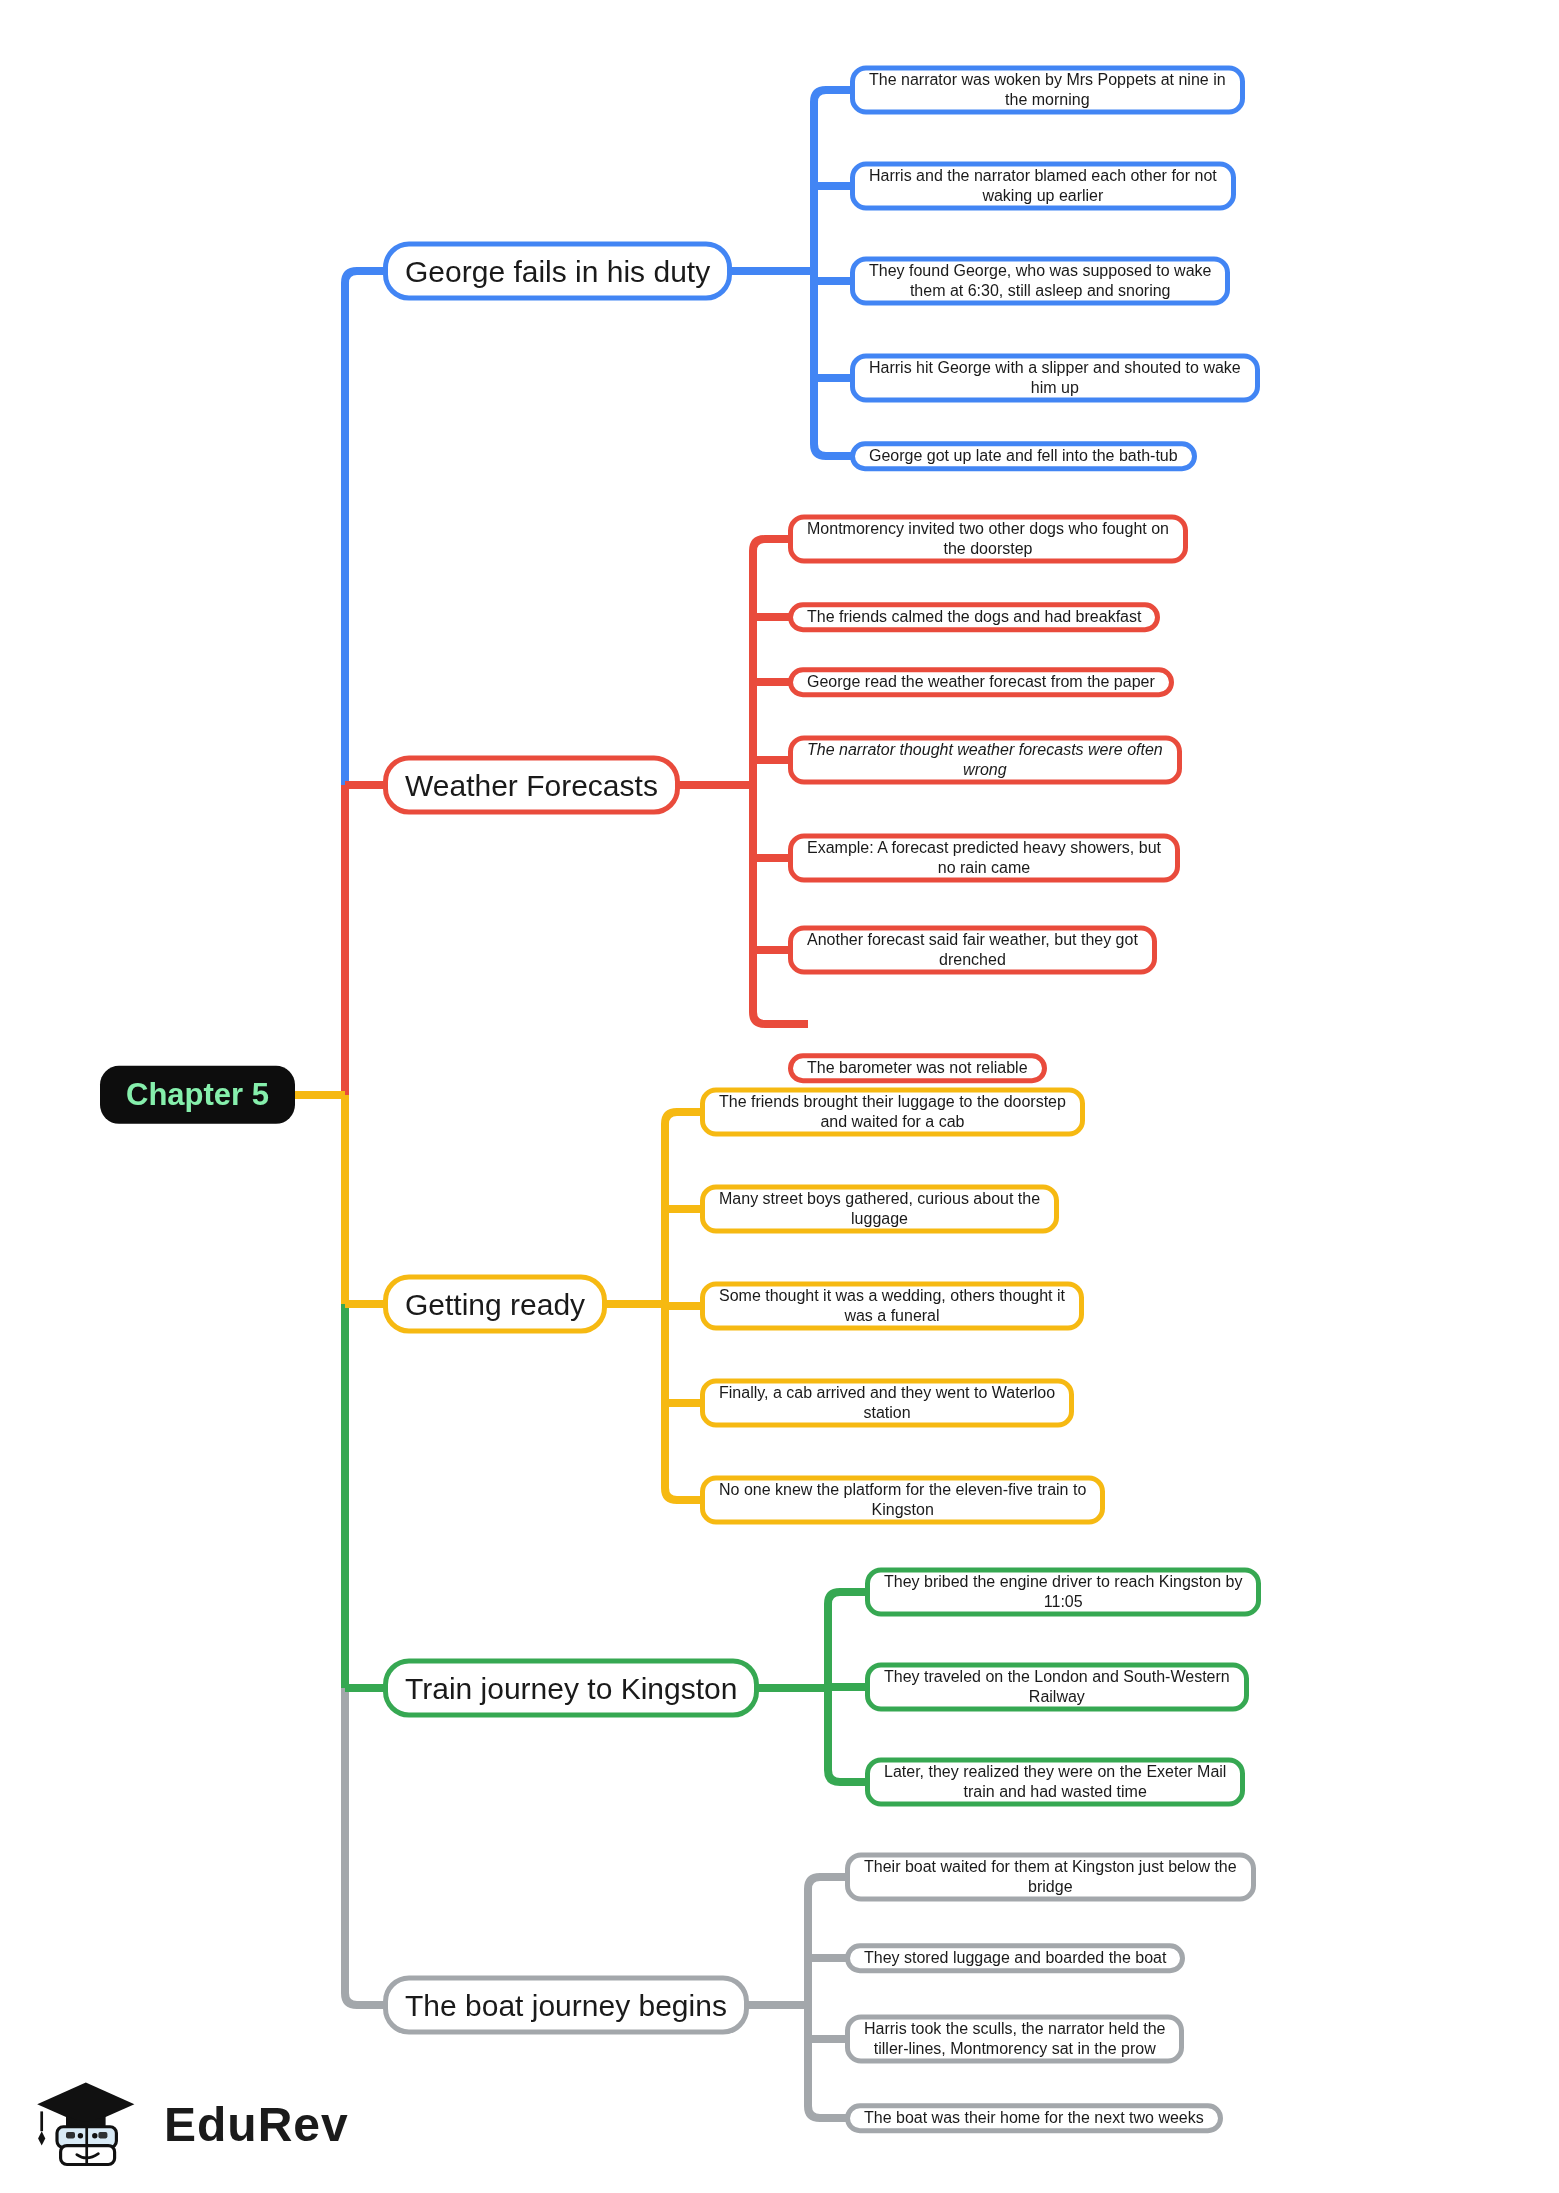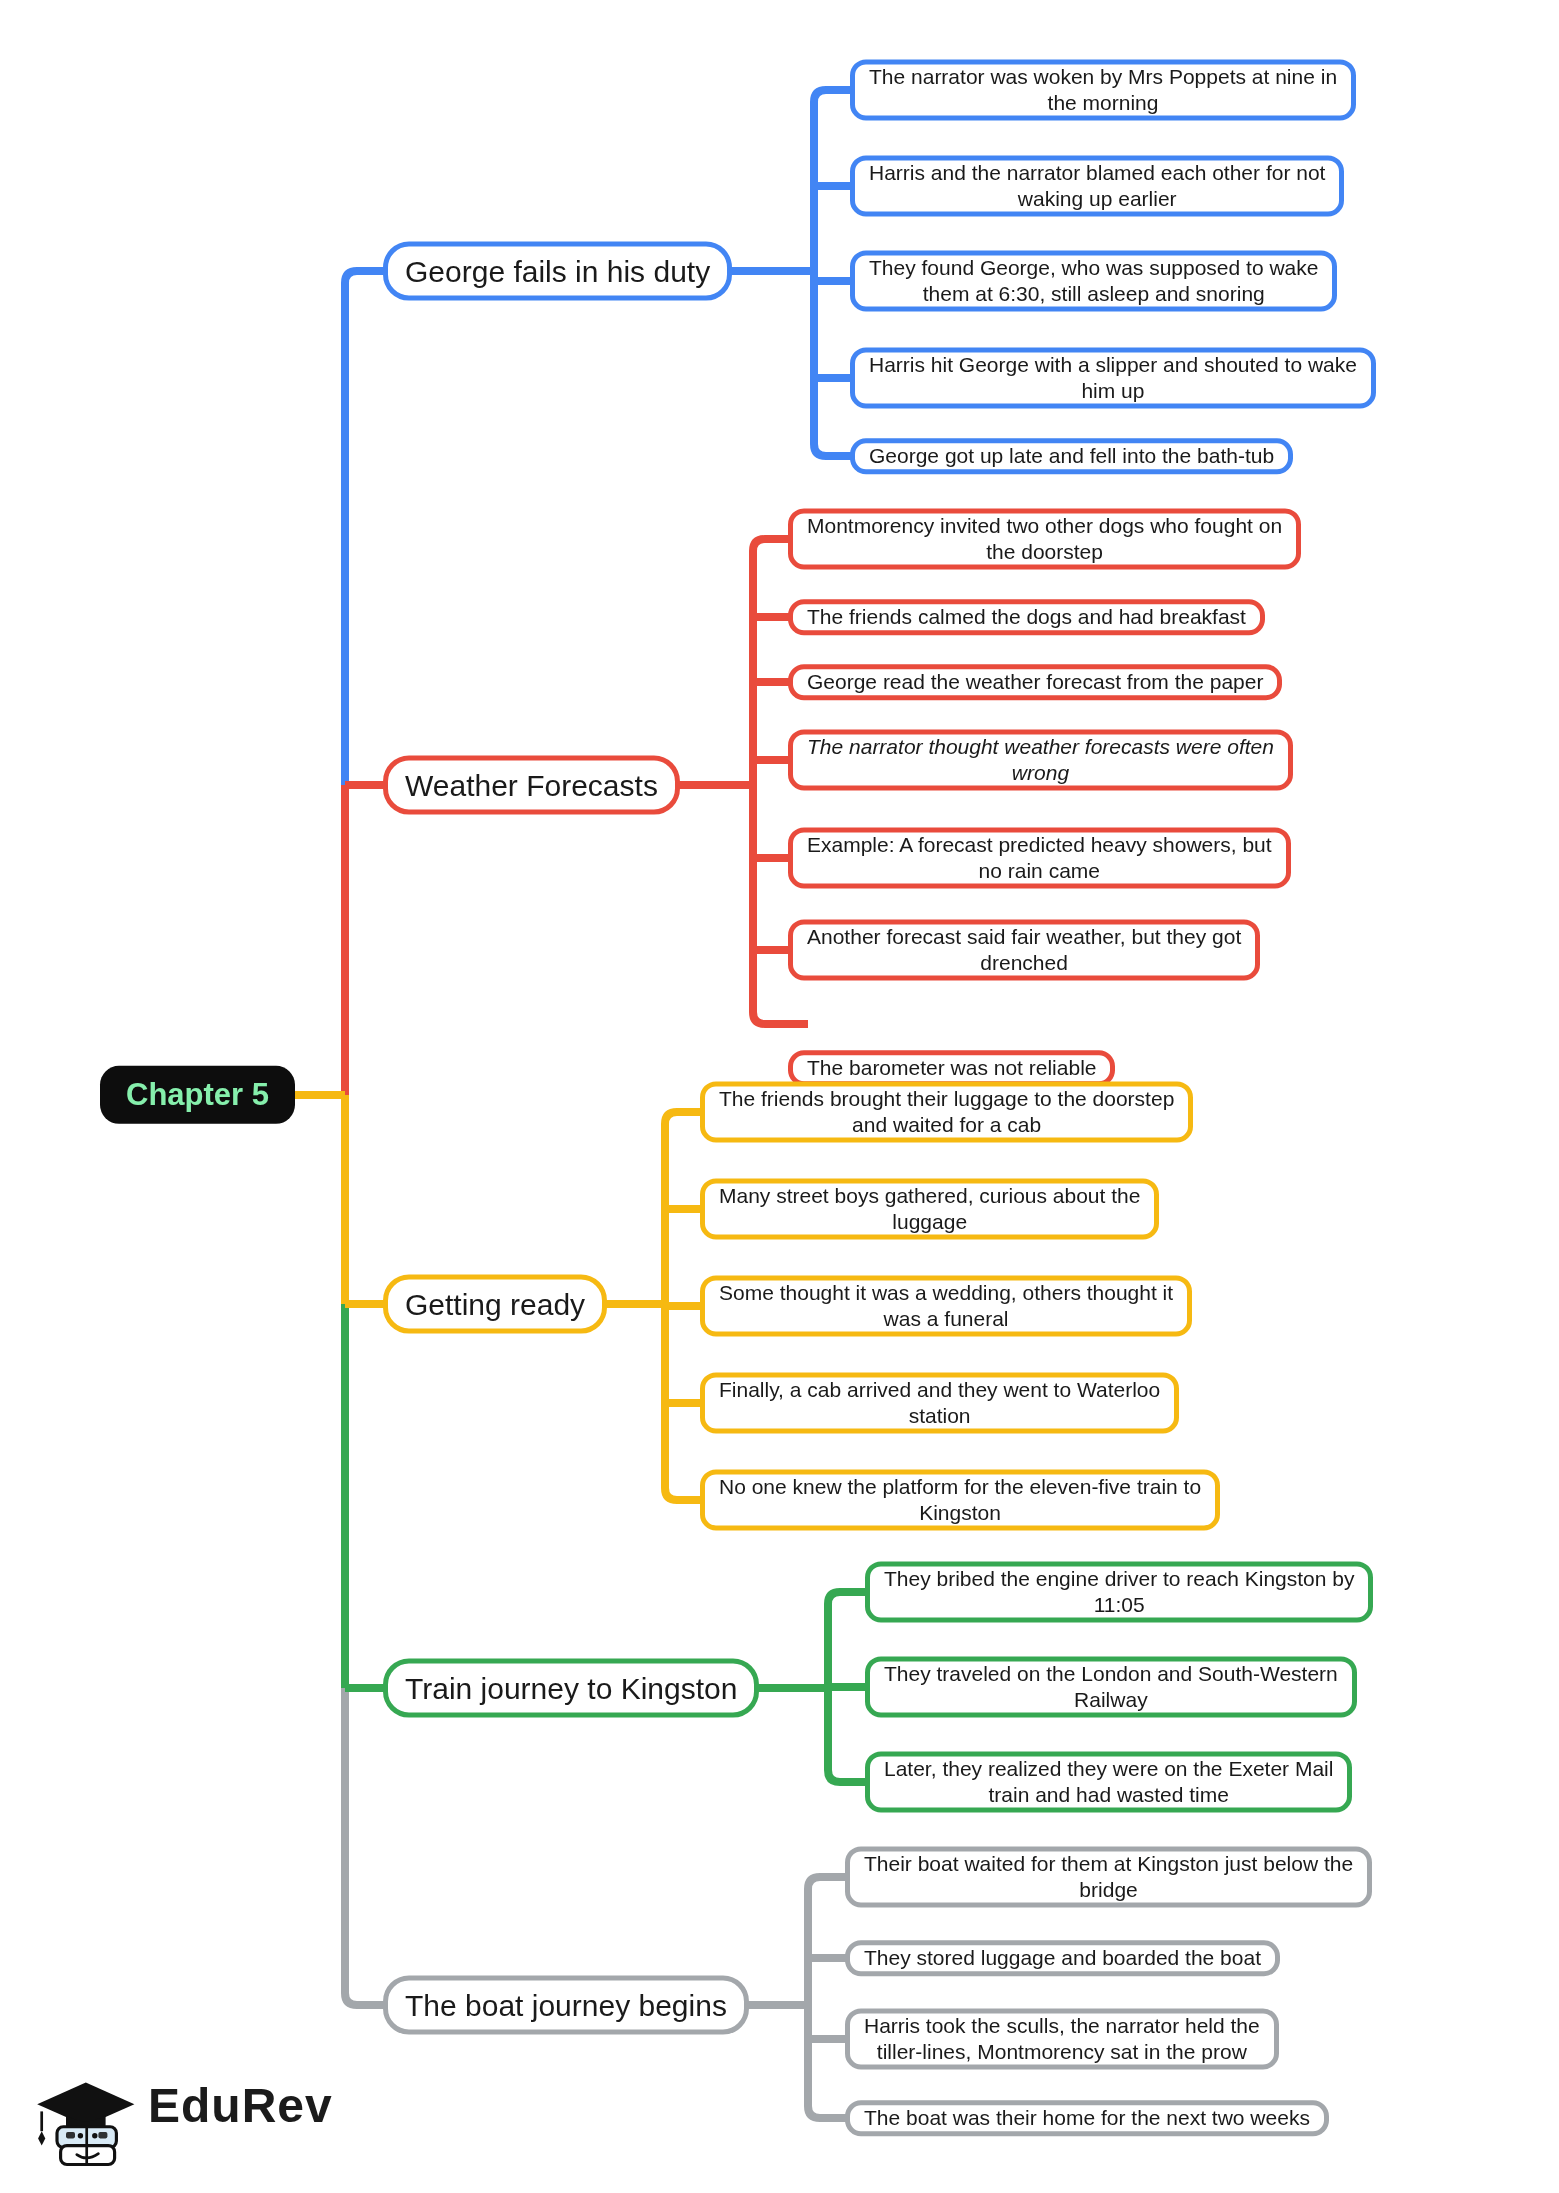--- a/index.html
+++ b/index.html
@@ -22,21 +22,21 @@
     position: absolute;
     transform: translateY(-50%);
     background: #ffffff;
     color: #1a1a1a;
     z-index: 2;
     box-sizing: border-box;
   }
   .child-node {
     border: 5px solid #000;
     border-radius: 16px;
-    font-size: 21px;
+    font-size: 16px;
     line-height: 1.22;
     padding: 0 14px;
     text-align: center;
     white-space: pre-line;
     width: max-content;
     max-width: 640px;
   }
   .branch-label {
     border: 5px solid #000;
     border-radius: 26px;
@@ -58,21 +58,22 @@
     border-radius: 19px;
     white-space: nowrap;
     width: max-content;
     z-index: 2;
   }
   .brand {
     position: absolute;
     left: 30px;
     top: 2078px;
     display: flex;
-    gap: 10px;
+    align-items: center;
+    gap: 26px;
     z-index: 2;
   }
   .brand-text {
     font-size: 48px;
     font-weight: bold;
     color: #1b1b1b;
     letter-spacing: 1px;
   }
 </style>
 </head>

